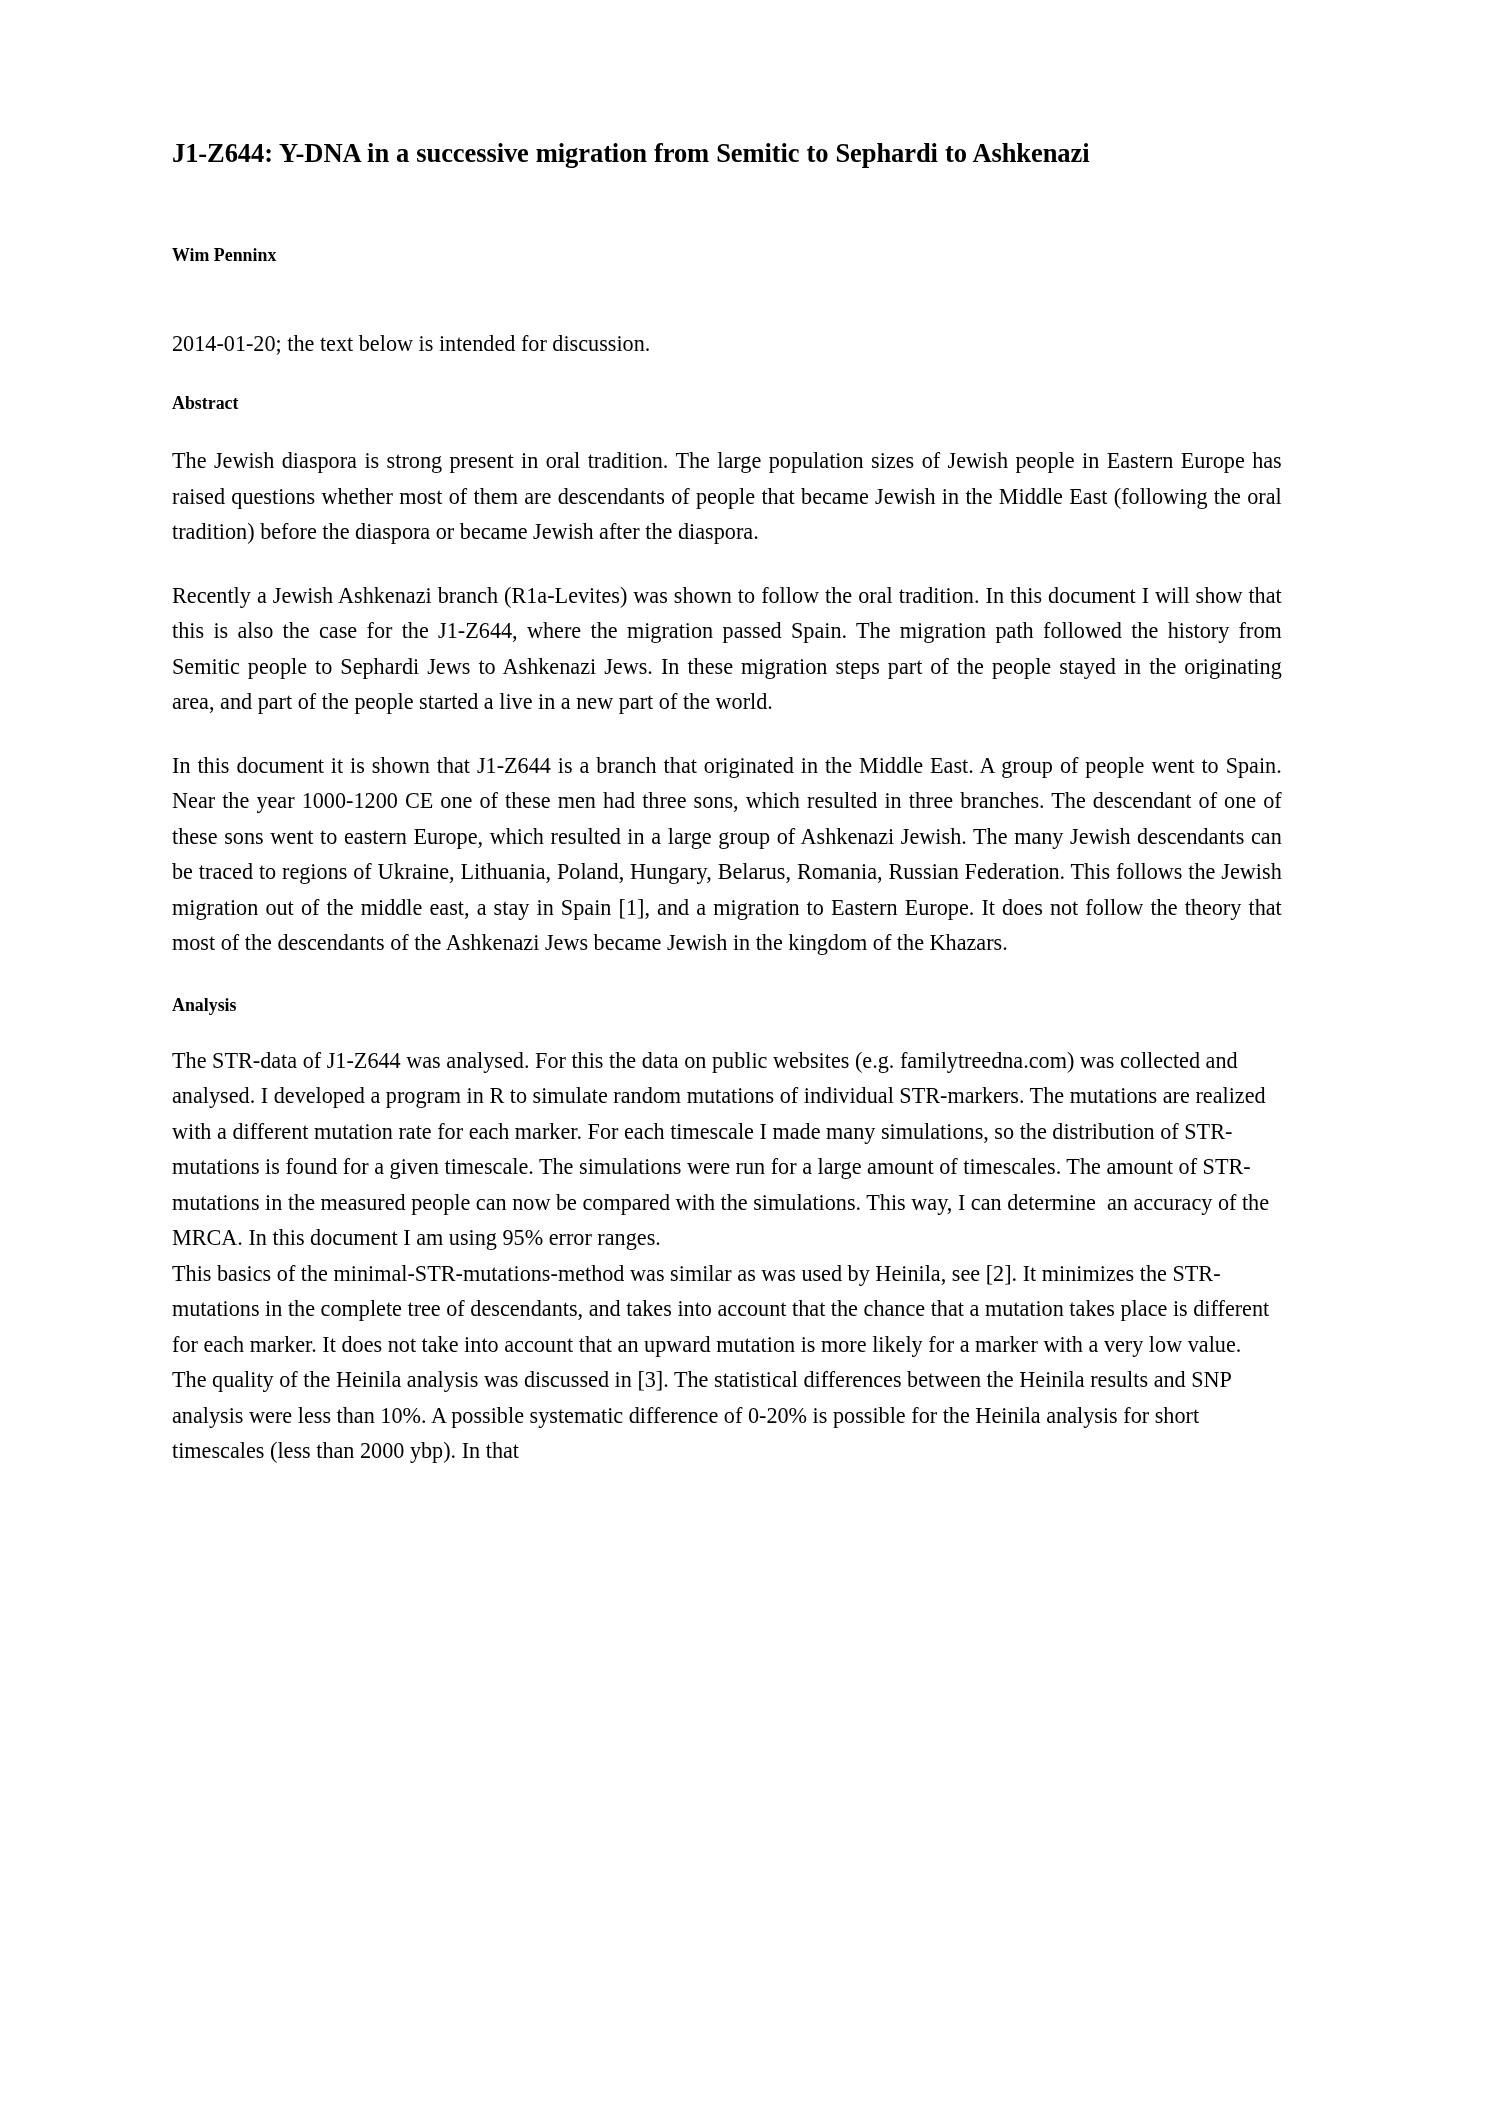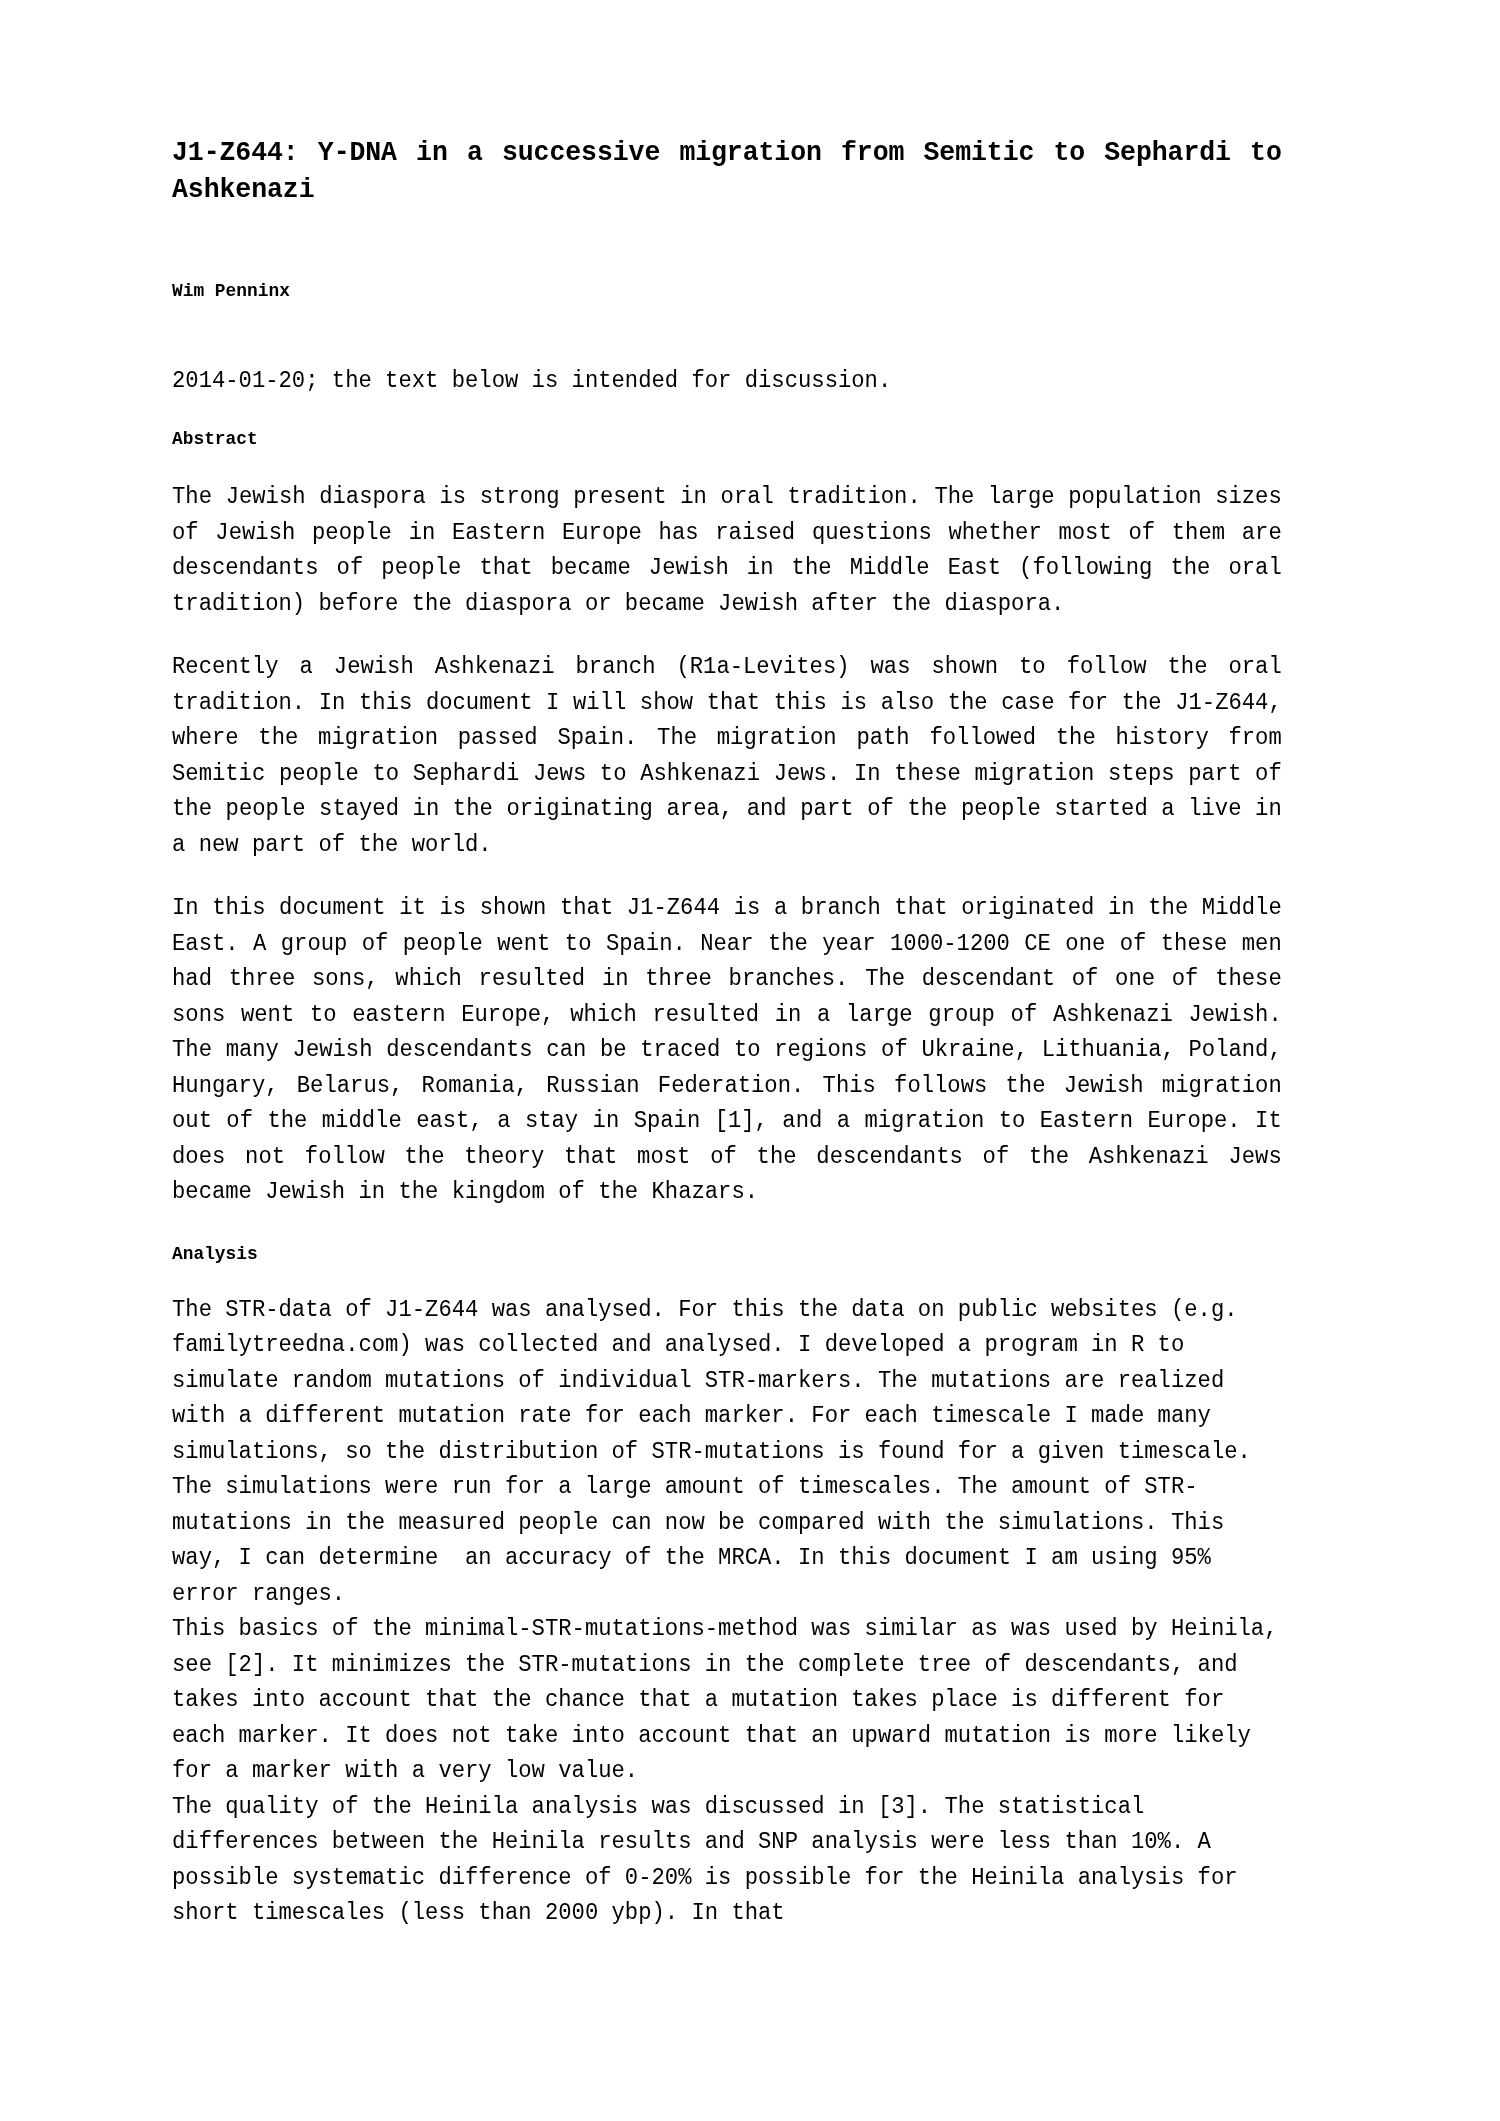--- a/index.html
+++ b/index.html
@@ -6,21 +6,21 @@
     margin: 0;
     padding: 0;
     background: #ffffff;
   }
   .page {
     position: relative;
     width: 1500px;
     height: 2121px;
     background: #ffffff;
     overflow: hidden;
-    font-family: Liberation Mono, monospace;
+    font-family: Liberation Serif, serif;
     color: #000000;
   }
   .content {
     position: absolute;
     left: 172px;
     top: 0;
     width: 1150px;
   }
 
   

